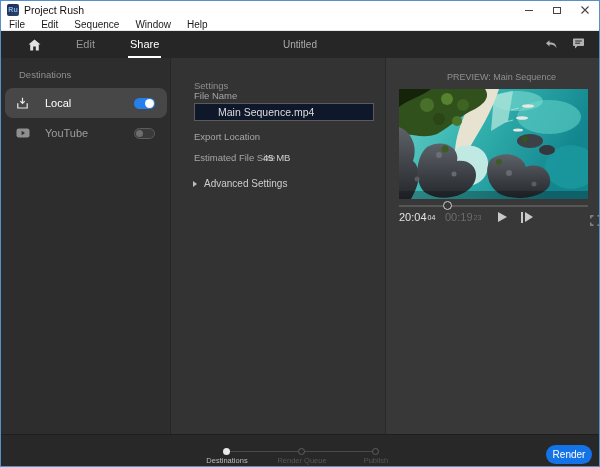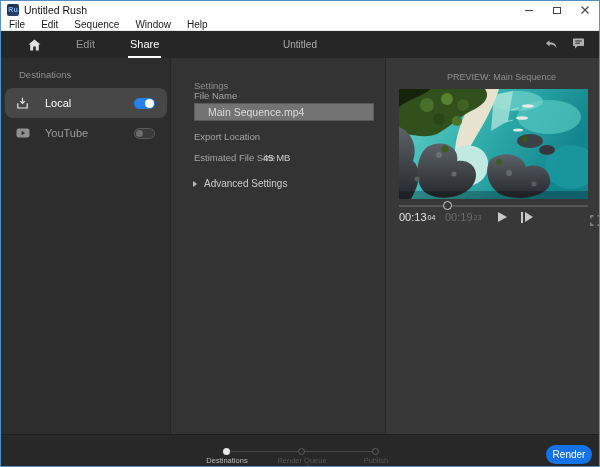--- a/index.html
+++ b/index.html
@@ -58,22 +58,22 @@
   .toggle.on::after{ content:""; position:absolute; right:1px; top:1px; width:9px; height:9px; border-radius:50%; background:#fff; }
   .toggle.off{ background:#3a3a3a; border:1px solid #5c5c5c; }
   .toggle.off::after{ content:""; position:absolute; left:1px; top:1px; width:7px; height:7px; border-radius:50%; background:#6e6e6e; }
   
   .settings{ width:215px; height:100%; background:#333333; position:relative; border-right:1px solid #292929; }
   .settings .panel-heading{ position:absolute; left:23px; top:11px;margin-top:11px; }
   .field-label{ position:absolute; font-size:9.5px; color:#a6a6a6; }
   .filename-label{ left:23px; top:32px; }
   .filename-input{
     position:absolute; left:23px; top:45px; width:180px; height:18px;
-    background:#737373; border:1px solid #5a5a5a; color:#dcdcdc; font-size:10.5px;
-    padding:0 13px; font-family:"Liberation Sans", sans-serif;
+    background:#0f172a; border:1px solid #5a5a5a; color:#dcdcdc; font-size:10.5px;
+    padding:0 23px; font-family:"Liberation Sans", sans-serif;
   }
   .export-label{ left:23px; top:73px; }
   .export-value{ position:absolute; left:70px; top:70px; display:flex; align-items:center; gap:5px; }
   .export-path{ font-size:9.5px; color:#c9c9c9; }
   .est-label{ left:23px; top:94px; }
   .est-value{ position:absolute; left:92px; top:94px; font-size:9.5px; color:#cfcfcf; }
   .advanced{ position:absolute; left:22px; top:120px; display:flex; align-items:center; gap:7px; }
   .chev-right{ width:0; height:0; border-left:4px solid #bdbdbd; border-top:3.5px solid transparent; border-bottom:3.5px solid transparent; }
   .advanced-label{ font-size:10px; color:#cdcdcd; }
   
@@ -117,21 +117,21 @@
     font-family:"Liberation Sans", sans-serif; cursor:pointer;
   }
 </style>
 </head>
 <body>
 
 <div class="window">
 
   <div class="titlebar">
     <span class="app-icon">Ru</span>
-    <span class="win-title">Untitled Rush</span>
+    <span class="win-title">Project Rush</span>
     <div class="win-buttons">
       <div class="win-btn">
           <span class="min-glyph"></span>
         </div>
       <div class="win-btn">
           <span class="max-glyph"></span>
         </div>
       <div class="win-btn">
         <svg width="10" height="10" viewBox="0 0 10 10">
           <path d="M1.5 1.5 L8.5 8.5 M8.5 1.5 L1.5 8.5" stroke="#444" stroke-width="1.1" fill="none"></path>
@@ -269,21 +269,21 @@
           <rect y="102" width="189" height="8" fill="#0b0d0f" opacity="0.3"></rect>
         </svg>
       </div>
 
       <div class="scrubber">
         <div class="scrub-track"></div>
         <div class="scrub-handle" style="left:44px;"></div>
       </div>
 
       <div class="controls">
-        <span class="tc current" style="left:0;"><span>00:13</span><span class="frames">04</span></span>
+        <span class="tc current" style="left:0;"><span>20:04</span><span class="frames">04</span></span>
         <span class="tc total"><span>00:19</span><span class="frames">23</span></span>
         <span class="play-btn"></span>
         <span class="step-btn">
           <span class="step-bar"></span>
           <span class="step-tri"></span>
         </span>
         <span class="fullscreen-btn">
           <svg width="11" height="11" viewBox="0 0 11 11">
             <path d="M0.8 3.5 L0.8 0.8 L3.5 0.8 M7.5 0.8 L10.2 0.8 L10.2 3.5 M10.2 7.5 L10.2 10.2 L7.5 10.2 M3.5 10.2 L0.8 10.2 L0.8 7.5" stroke="#9a9a9a" stroke-width="1.2" fill="none"></path>
           </svg>

